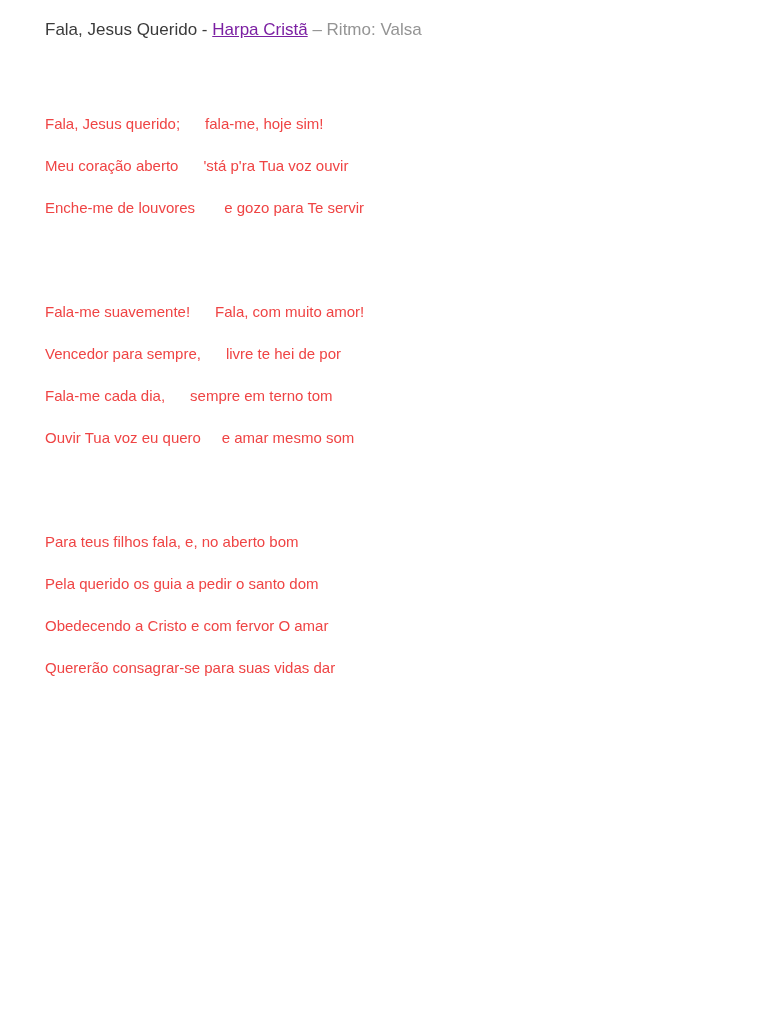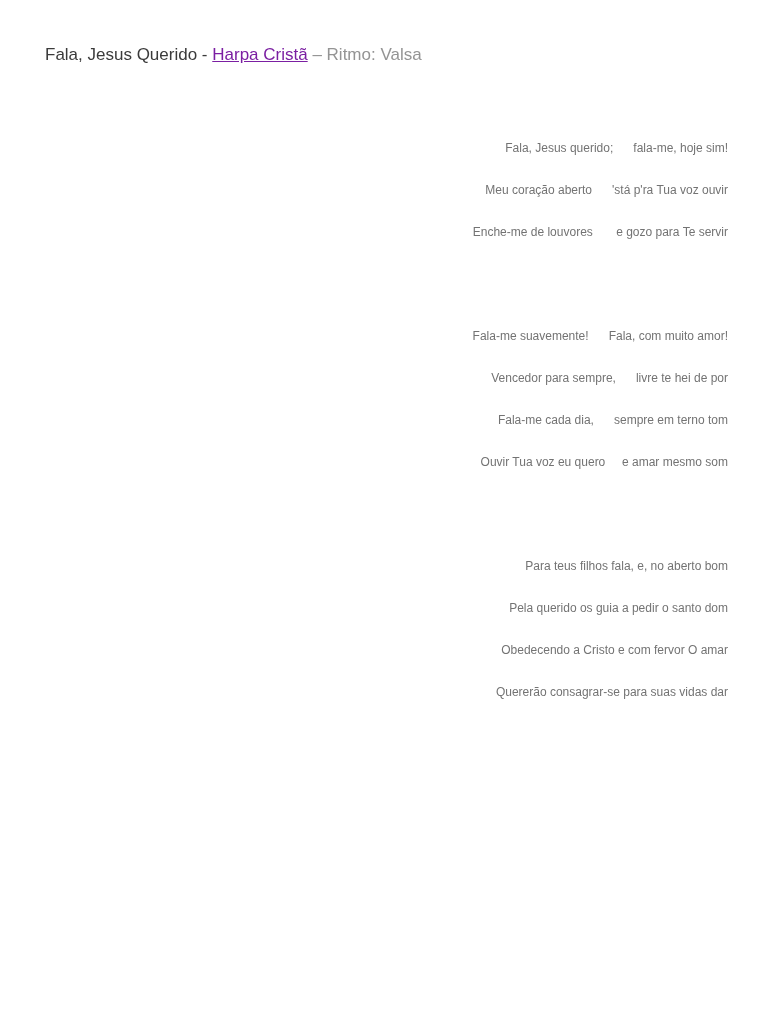--- a/index.html
+++ b/index.html
@@ -10,21 +10,21 @@
   body {
     width: 768px;
     height: 1024px;
     font-family: "Liberation Sans", "DejaVu Sans", sans-serif;
     overflow: hidden;
   }
   .page {
     box-sizing: border-box;
     width: 768px;
     height: 1024px;
-    padding: 43px 40px 0 45px;
+    padding: 18px 40px 0 45px;
     background: #ffffff;
   }
   .doc-title {
     font-size: 17px;
     line-height: 24px;
     color: #3b3b3b;
     margin: 0 0 71px 0;
     white-space: pre-wrap;
   }
   .doc-title .title-prefix {
@@ -35,26 +35,25 @@
     text-decoration: underline;
     cursor: pointer;
   }
   .doc-title .title-suffix {
     color: #949494;
   }
   .stanza {
     margin: 0 0 83px 0;
   }
   .lyric-line {
-    font-size: 12px;
+    font-size: 15px;
     line-height: 21px;
-    color: #737373;
+    color: #ef4444;
     margin: 0 0 21px 0;
     white-space: pre-wrap;
-    text-align: right;
   }
 </style>
 </head>
 <body>
 
 <div class="page">
 
   <div class="doc-title"><span class="title-prefix">Fala, Jesus Querido - </span><a class="title-link">Harpa Cristã</a><span class="title-suffix"> – Ritmo: Valsa</span></div>
 
   <div class="stanza">

